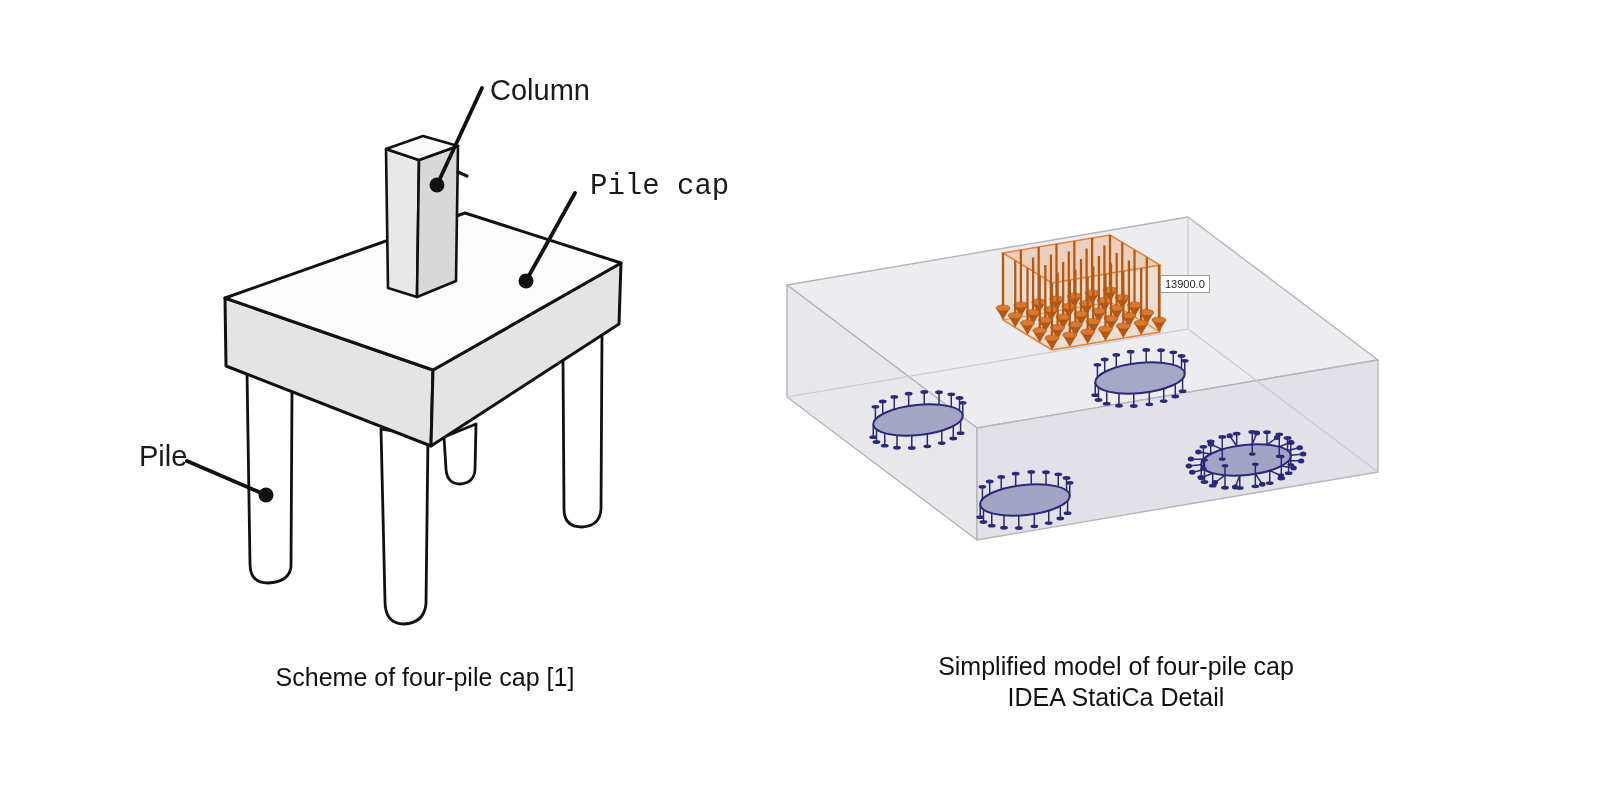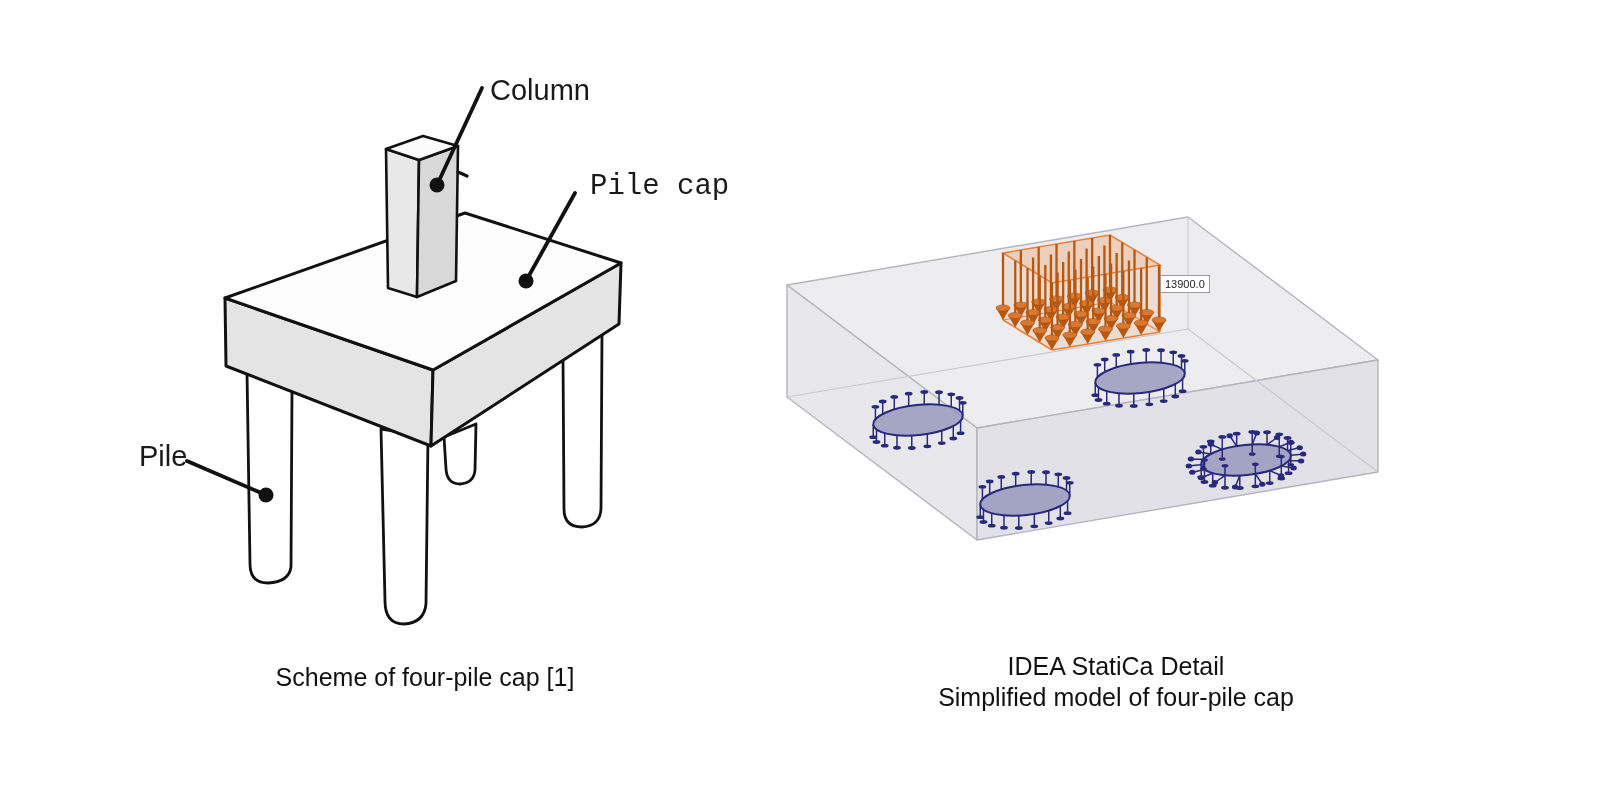--- a/index.html
+++ b/index.html
@@ -415,18 +415,18 @@
         </g>
       </g>
   </svg>
 
   <div class="anno" style="left:490px;top:74px;">Column</div>
   <div class="anno" style="left:590px;top:170px;font-family:Liberation Mono, monospace;">Pile cap</div>
   <div class="anno" style="left:139px;top:440px;">Pile</div>
 
   <div class="caption" style="left:165px;top:662px;">Scheme of four-pile cap [1]</div>
   <div class="caption" style="left:856px;top:651px;">
+    <div>Simplified model of four-pile cap</div>
     <div>IDEA StatiCa Detail</div>
-    <div>Simplified model of four-pile cap</div>
   </div>
 
   <div class="load-badge">13900.0</div>
 </div>
 
 </body></html>

